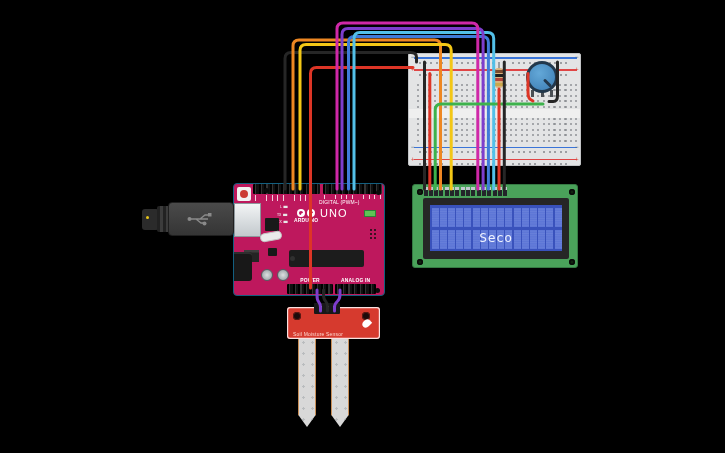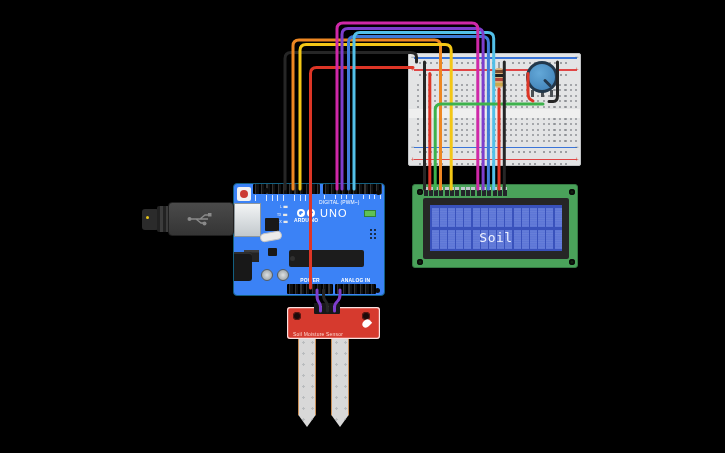--- a/index.html
+++ b/index.html
@@ -45,21 +45,21 @@
              background:#262626;border-radius:2px;}
   #lcd-screen{position:absolute;left:7px;top:7px;width:132px;height:46px;background:#3952bc;}
   .lcd-cell{position:absolute;width:7px;height:19px;background:#4b67d2;
             background-image:radial-gradient(rgba(255,255,255,.16) .6px, transparent .9px);
             background-size:1.7px 2.3px;}
   #lcd-text{position:absolute;left:0;top:23px;width:132px;height:19px;line-height:19px;
             text-align:center;color:#eef2ff;font-family:"DejaVu Sans Mono",monospace;
             font-size:13px;letter-spacing:.5px;}
 
   
-  #arduino{left:233px;top:183px;width:152px;height:113px;background:#3b82f6;
+  #arduino{left:233px;top:183px;width:152px;height:113px;background:#be185d;
            border:1px solid #135f80;border-radius:4px;}
   .hdr{position:absolute;height:10px;background:#0e0e0e;
        background-image:repeating-linear-gradient(90deg,#000 0 2.2px,#333 2.2px 3.4px,#101010 3.4px 5.6px);
        border-radius:1px;}
   .pinlabels{position:absolute;height:6px;
        background-image:repeating-linear-gradient(90deg,rgba(255,255,255,.8) 0 .8px,transparent .8px 5.6px);}
   .micro{position:absolute;color:#fff;font-size:9px;transform:scale(.55);
          transform-origin:0 0;white-space:nowrap;letter-spacing:.3px;}
   .hole-dot{position:absolute;width:5px;height:5px;border-radius:50%;background:#0b0b0b;}
   #usb-port{position:absolute;left:0;top:19px;width:27px;height:34px;
@@ -615,21 +615,21 @@
             <div class="lcd-cell" style="left: 58.9px; top: 24.5px;"></div>
             <div class="lcd-cell" style="left: 67.1px; top: 24.5px;"></div>
             <div class="lcd-cell" style="left: 75.3px; top: 24.5px;"></div>
             <div class="lcd-cell" style="left: 83.5px; top: 24.5px;"></div>
             <div class="lcd-cell" style="left: 91.7px; top: 24.5px;"></div>
             <div class="lcd-cell" style="left: 99.9px; top: 24.5px;"></div>
             <div class="lcd-cell" style="left: 108.1px; top: 24.5px;"></div>
             <div class="lcd-cell" style="left: 116.3px; top: 24.5px;"></div>
             <div class="lcd-cell" style="left: 124.5px; top: 24.5px;"></div>
           </div>
-        <div id="lcd-text">Soil</div>
+        <div id="lcd-text">Seco</div>
       </div>
     </div>
   </div>
 
   <div id="arduino" class="abs">
     <div class="hdr" style="left:19px;top:0;width:67px"></div>
     <div class="hdr" style="left:89px;top:0;width:59px"></div>
     <div class="pinlabels" style="left:21px;top:11px;width:64px"></div>
     <div class="pinlabels" style="left:90px;top:11px;width:57px;height:4px"></div>
     <div class="micro" style="left:85px;top:15.5px">DIGITAL (PWM~)</div>

